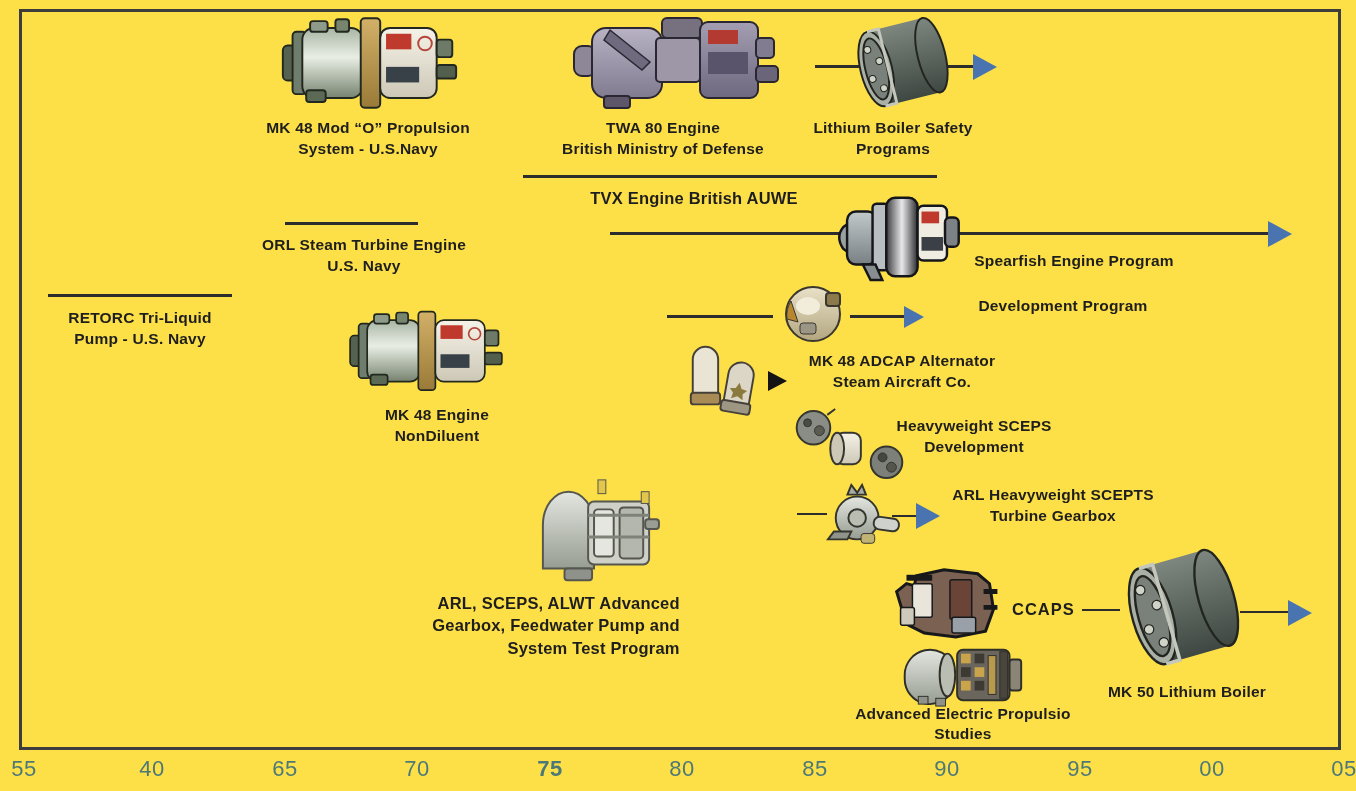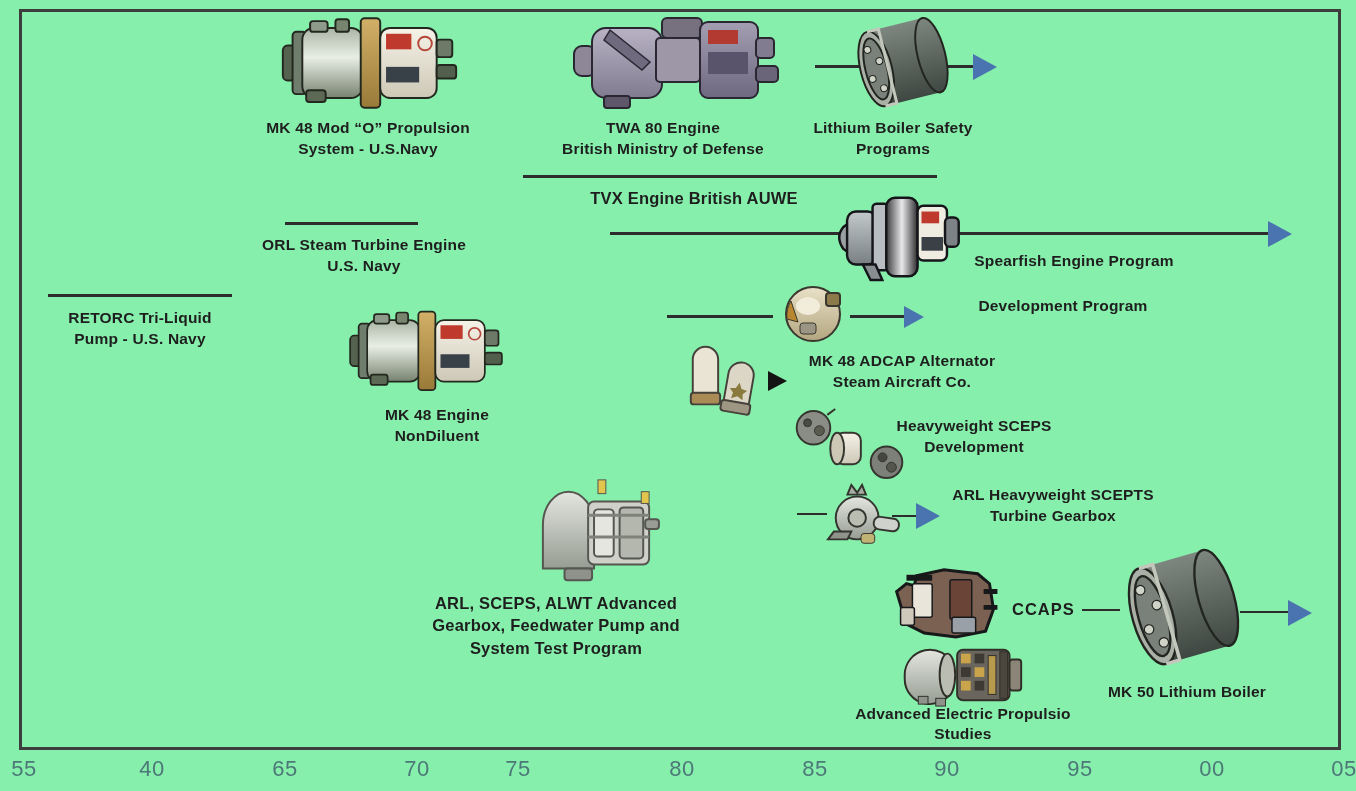--- a/index.html
+++ b/index.html
@@ -1,31 +1,31 @@
 <!DOCTYPE html>
 <html><head>
 <meta charset="utf-8">
 <style>
   html,body{margin:0;padding:0;background:#ffffff;}
-  #canvas{position:relative;width:1356px;height:791px;background:#86efac;overflow:hidden;
+  #canvas{position:relative;width:1356px;height:791px;background:#fde047;overflow:hidden;
           font-family:"Liberation Sans",sans-serif;}
   #frame{position:absolute;left:19px;top:9px;width:1322px;height:741px;
          border:3px solid #3d3d3d;box-sizing:border-box;}
   .hline{position:absolute;height:3px;background:#2d2d2d;}
   .hline.thin{height:2px;}
   .arrowhead{position:absolute;width:0;height:0;
              border-top:13px solid transparent;border-bottom:13px solid transparent;
              border-left:24px solid #4a74b0;}
   .arrowhead.small{border-top:11px solid transparent;border-bottom:11px solid transparent;
                    border-left:20px solid #4a74b0;}
   .arrowhead.black{border-top:10px solid transparent;border-bottom:10px solid transparent;
                    border-left:19px solid #141414;}
   .lbl{position:absolute;transform:translateX(-50%);text-align:center;white-space:nowrap;
        font-weight:700;font-size:15.5px;line-height:1.36;color:#1e1e1e;letter-spacing:.2px;}
-  .lbl.big{font-size:16.5px;}
+  .lbl.big{font-size:16.5px;text-align:right;}
   .lbl.left{transform:none;text-align:left;}
   .art{position:absolute;}
   .tick{position:absolute;top:756px;transform:translateX(-50%);
         font-weight:400;font-size:22px;color:#4d7878;letter-spacing:.5px;}
 </style>
 </head>
 <body>
 
 <div id="canvas">
 
@@ -364,21 +364,21 @@
 
   <div class="lbl" style="left:963px;top:704px;line-height:1.28;">
     <div>Advanced Electric Propulsio</div>
     <div>Studies</div>
   </div>
 
   <div class="tick" style="left:24px;text-align:center;">55</div>
   <div class="tick" style="left:152px;">40</div>
   <div class="tick" style="left:285px;">65</div>
   <div class="tick" style="left:417px;">70</div>
-  <div class="tick" style="left:518px;">75</div>
+  <div class="tick" style="left:550px;font-weight:bold;">75</div>
   <div class="tick" style="left:682px;">80</div>
   <div class="tick" style="left:815px;">85</div>
   <div class="tick" style="left:947px;">90</div>
   <div class="tick" style="left:1080px;">95</div>
   <div class="tick" style="left:1212px;">00</div>
   <div class="tick" style="left:1344px;">05</div>
 
 </div>
 
 </body></html>

